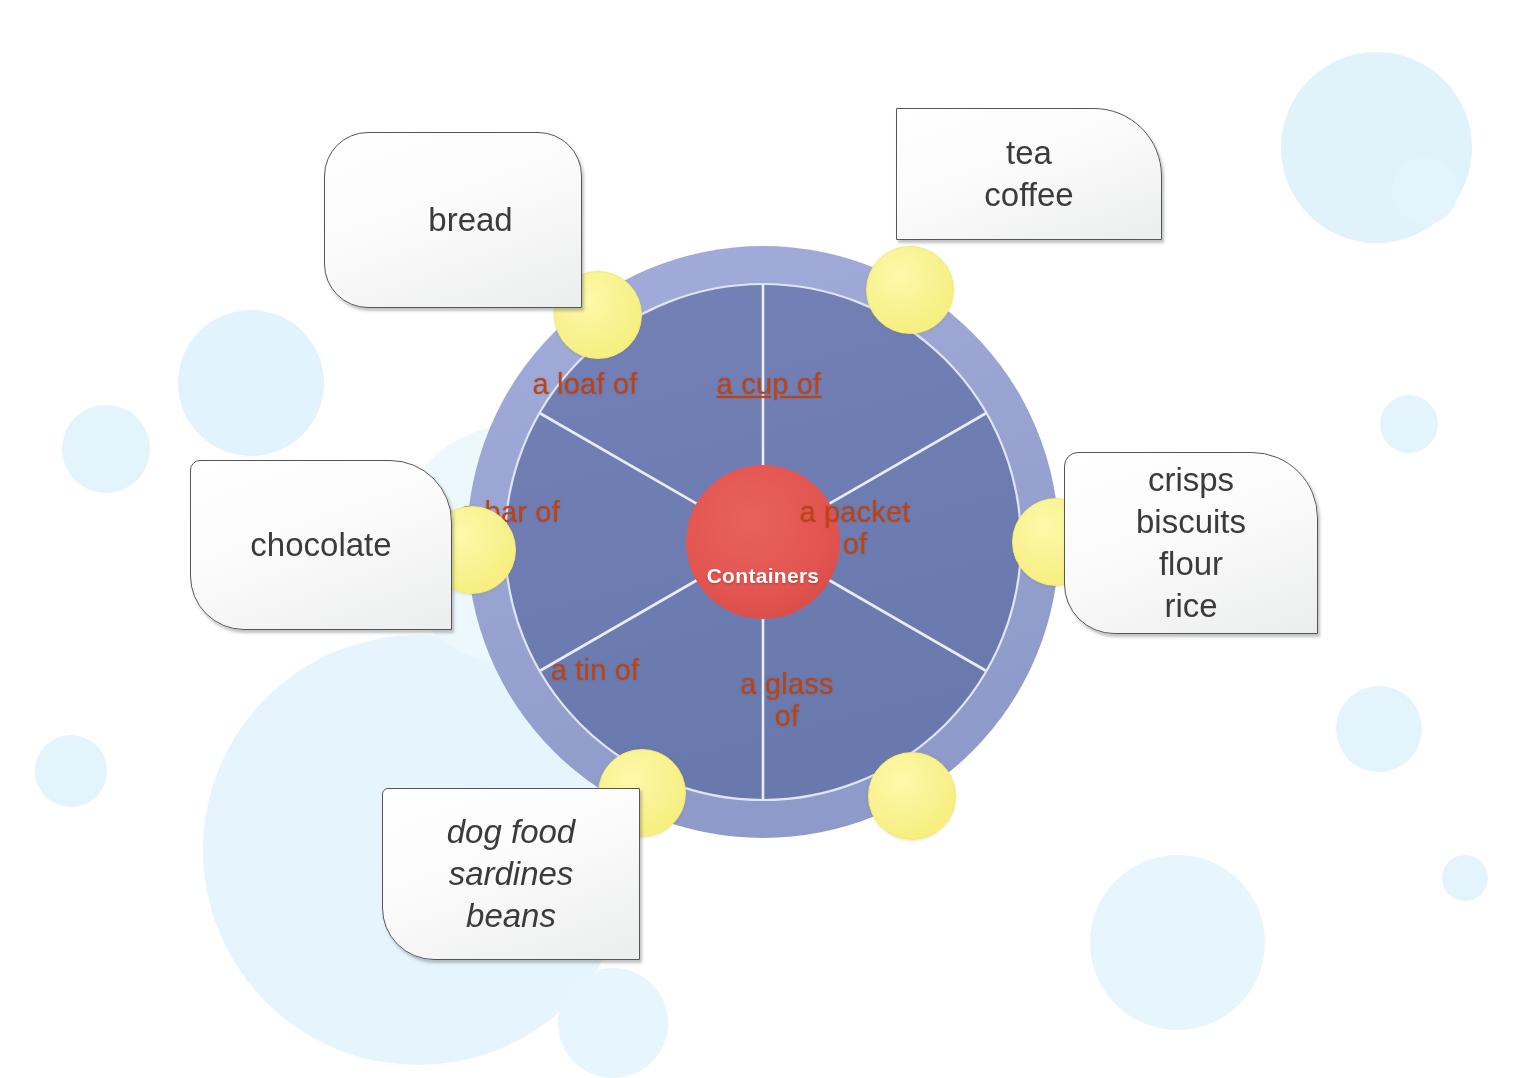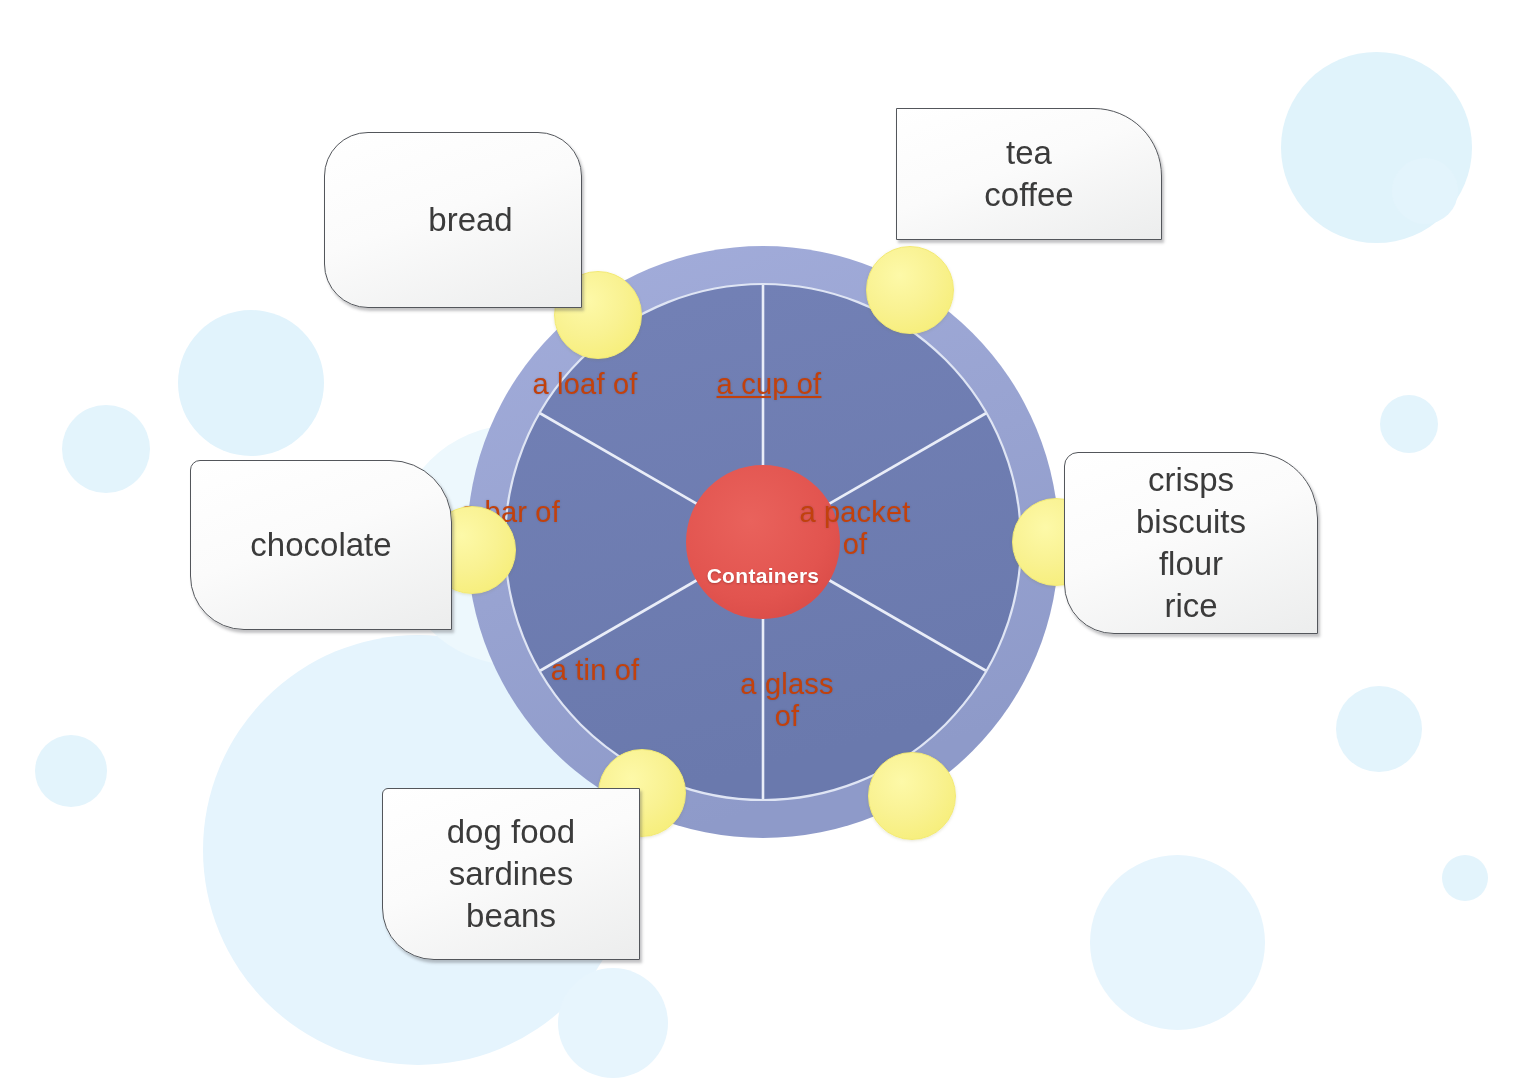--- a/index.html
+++ b/index.html
@@ -100,21 +100,21 @@
   
   #box-bread     { left: 324px; top: 132px; width: 258px; height: 176px;
                    border-radius: 44px 44px 0 44px; padding-left: 47px; }
   #box-tea       { left: 896px; top: 108px; width: 266px; height: 132px;
                    border-radius: 0 68px 0 0; }
   #box-crisps    { left: 1064px; top: 452px; width: 254px; height: 182px;
                    border-radius: 14px 66px 0 50px; }
   #box-chocolate { left: 190px; top: 460px; width: 262px; height: 170px;
                    border-radius: 10px 62px 0 54px; }
   #box-dogfood   { left: 382px; top: 788px; width: 258px; height: 172px;
-                   border-radius: 6px 0 0 52px; }
+                   border-radius: 6px 0 0 52px; font-style: italic; }
   #box-milk      { left: 920px; top: 800px; width: 268px; height: 168px;
                    border-radius: 10px 58px 0 54px; }
 </style>
 </head>
 <body>
 
 <div id="stage">
 
   <div class="bubble" style="left:1281px;top:52px;width:191px;height:191px;background:#e0f3fb;"></div>
   <div class="bubble" style="left:1392px;top:158px;width:66px;height:66px;background:#e3f4fc;"></div>

